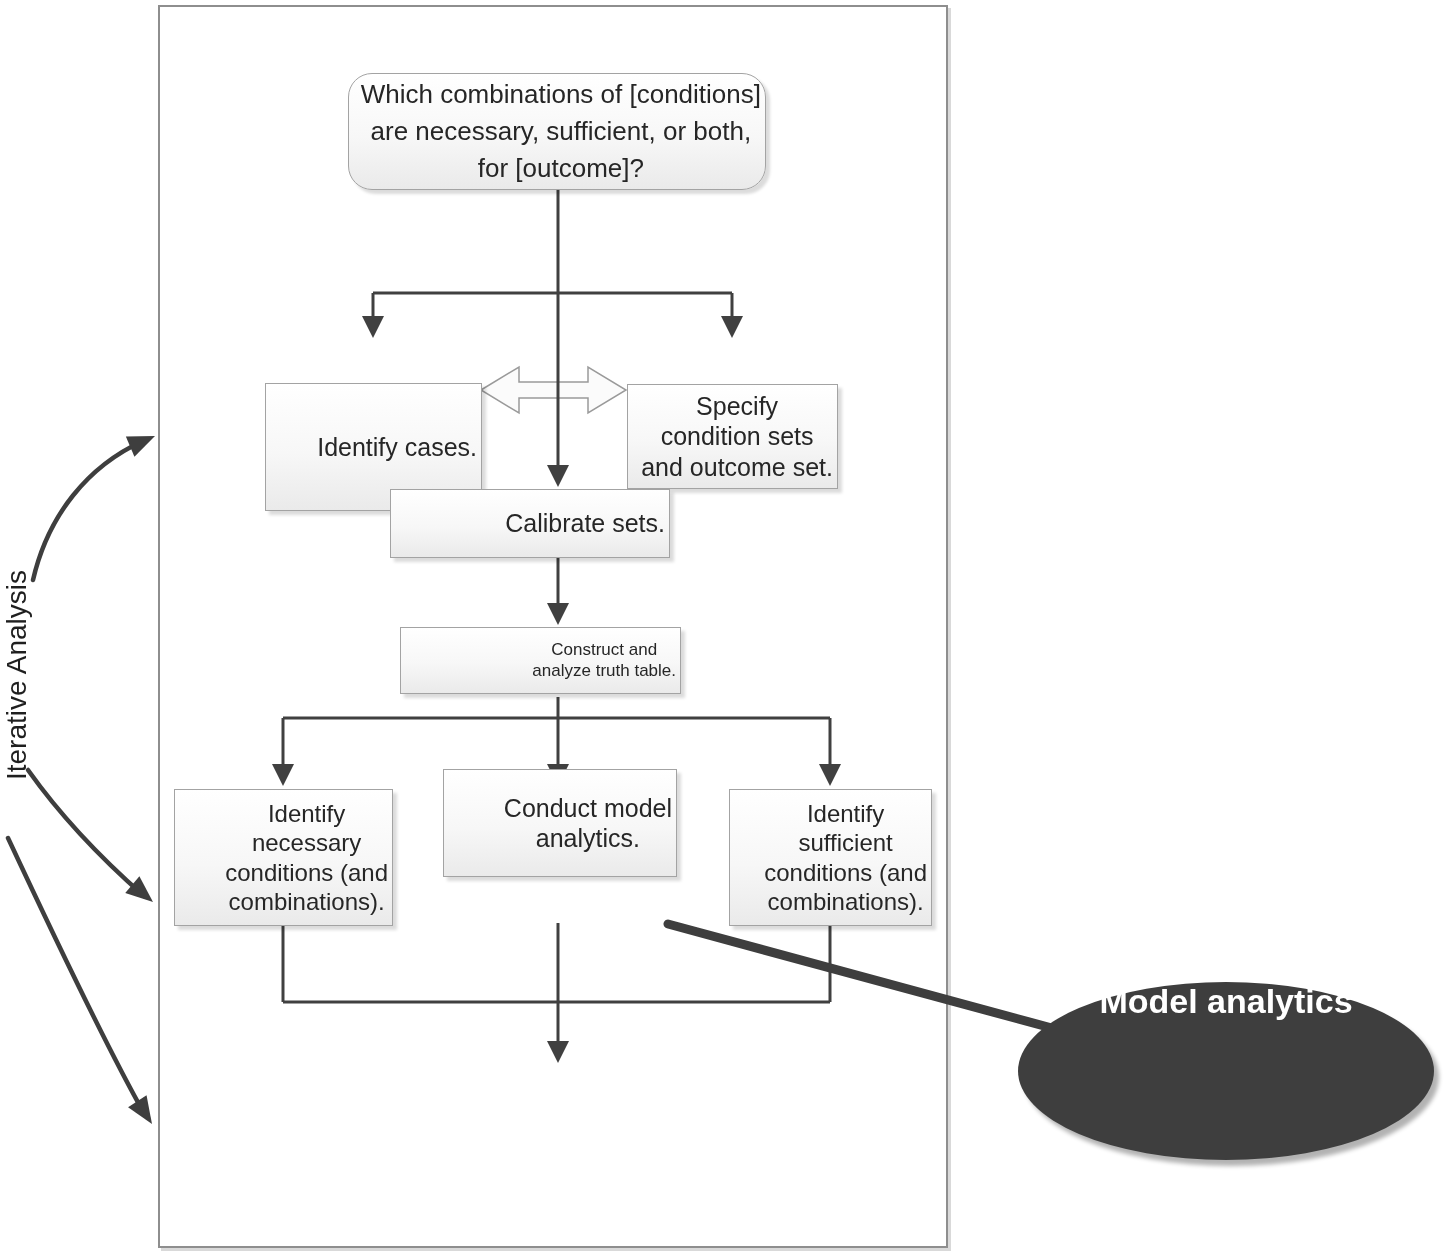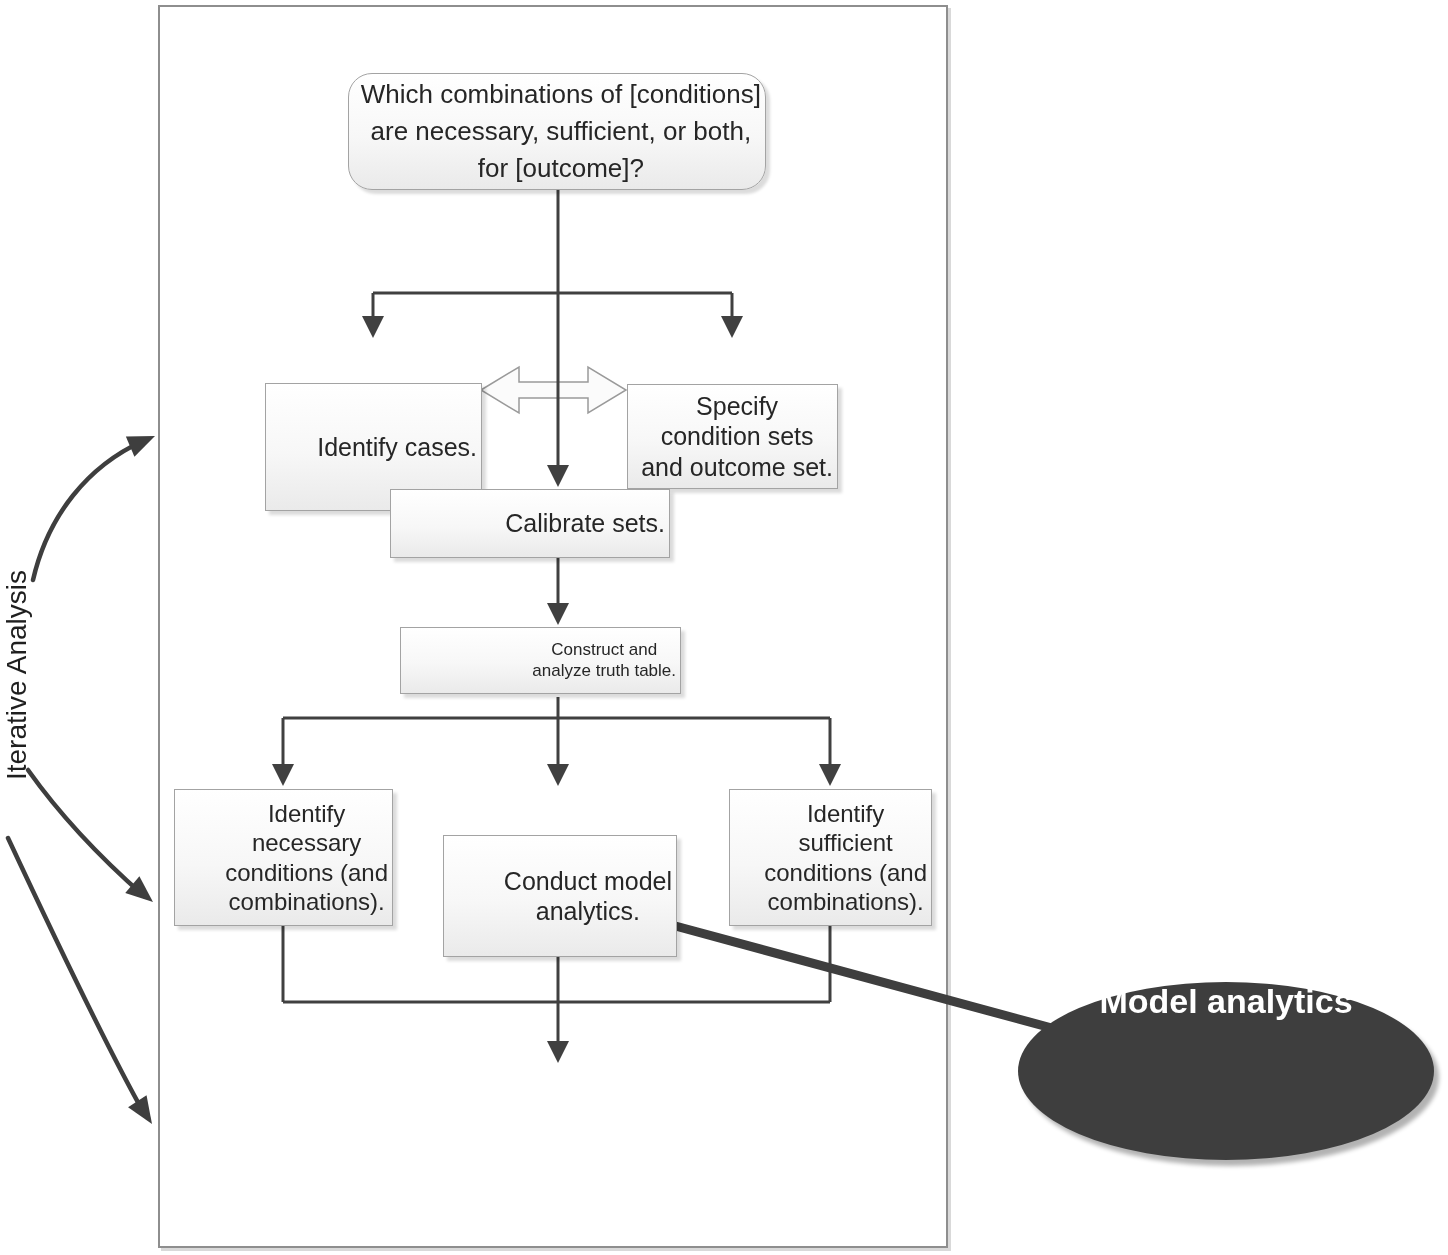--- a/index.html
+++ b/index.html
@@ -51,21 +51,21 @@
     left: 348px; top: 73px; width: 418px; height: 117px;
     border-radius: 24px;
     font-size: 26px;
     line-height: 1.42;
   }
   #node-identify-cases { left: 265px; top: 340px; width: 217px; height: 128px; font-size: 25px; margin-top: 43px; }
   #node-specify        { left: 627px; top: 340px; width: 211px; height: 105px; font-size: 25px; margin-top: 44px; }
   #node-calibrate      { left: 390px; top: 489px; width: 280px; height: 69px;  font-size: 25px; }
   #node-truth-table    { left: 400px; top: 627px; width: 281px; height: 67px;  font-size: 17px; }
   #node-necessary      { left: 174px; top: 789px; width: 219px; height: 137px; font-size: 24px; }
-  #node-model-box      { left: 443px; top: 835px; width: 234px; height: 122px; font-size: 25px; }
+  #node-model-box      { left: 443px; top: 769px; width: 234px; height: 108px; font-size: 25px; }
   #node-sufficient     { left: 729px; top: 789px; width: 203px; height: 137px; font-size: 24px; }
   #node-post-solution  { left: 414px; top: 1066px; width: 284px; height: 162px; font-size: 25px; }
   #callout-ellipse {
     position: absolute;
     left: 1018px; top: 982px;
     width: 416px; height: 178px;
     background: #3e3e3e;
     border-radius: 50%;
     box-shadow: 5px 6px 4px rgba(0,0,0,0.3);
     display: flex;

